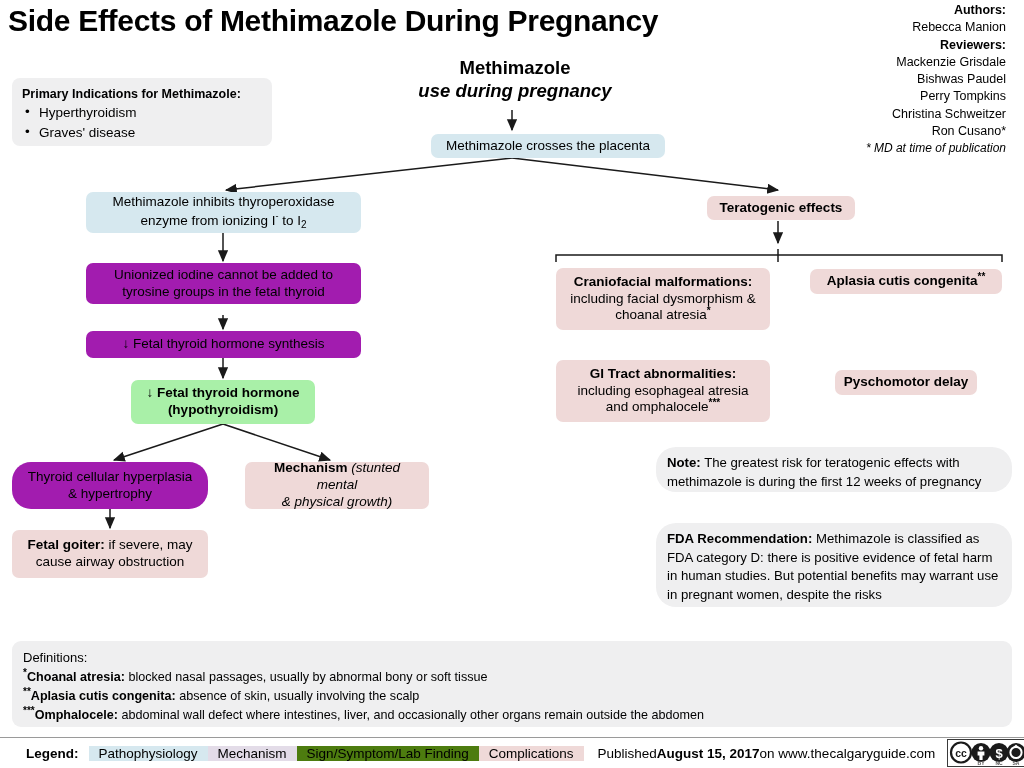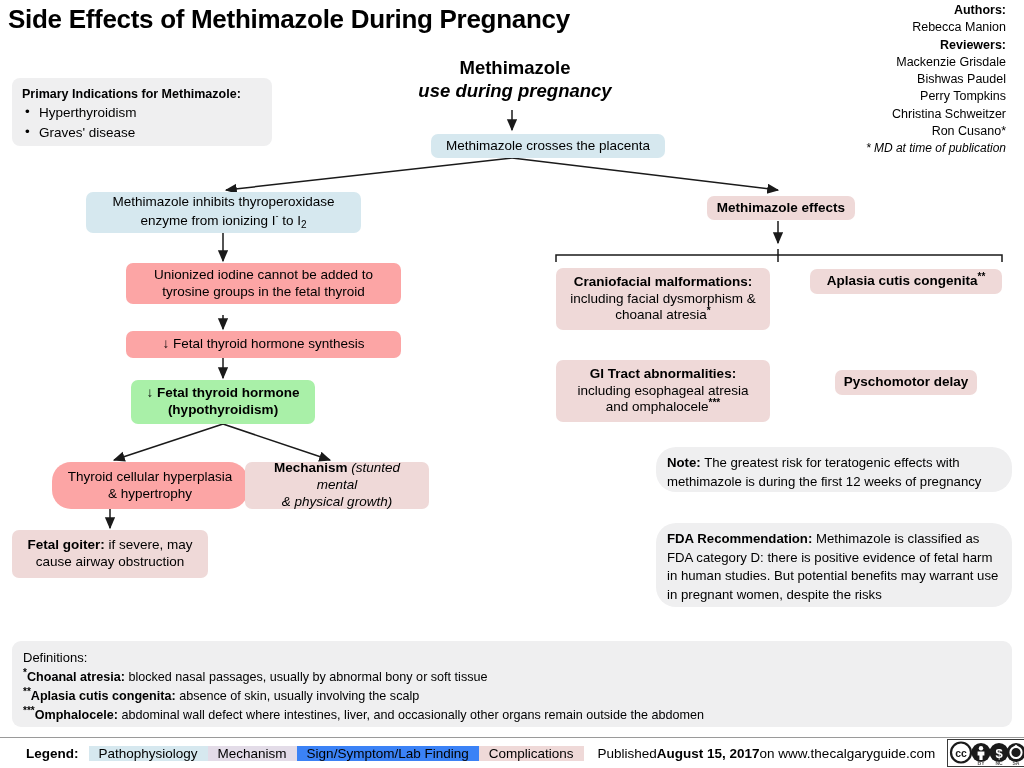--- a/index.html
+++ b/index.html
@@ -15,21 +15,21 @@
     color: #000000;
     -webkit-font-smoothing: antialiased;
   }
   #canvas { position: absolute; inset: 0; }
 
   .abs { position: absolute; box-sizing: border-box; }
 
   
   .page-title {
     left: 8px; top: 4px;
-    font-size: 26px; font-weight: bold;
+    font-size: 30px; font-weight: bold;
     letter-spacing: -0.3px;
     white-space: nowrap;
   }
 
   
   .authors {
     right: 18px; top: 2px;
     text-align: right;
     font-size: 12.5px;
     line-height: 17.3px;
@@ -40,21 +40,21 @@
   
   .node {
     border-radius: 7px;
     display: flex; align-items: center; justify-content: center;
     text-align: center;
     line-height: 1.24;
     padding: 4px 8px;
   }
   .node .inner { width: 100%; }
   .c-blue  { background: #d6e8ef; }
-  .c-purple{ background: #fca5a5; margin-left: 40px; }
+  .c-purple{ background: #a21caf; }
   .c-green { background: #a9f0a8; }
   .c-pink  { background: #efd9d8; }
 
   .b { font-weight: bold; }
   .i { font-style: italic; }
 
   
   .center-head {
     left: 390px; top: 56px; width: 250px;
     text-align: center;
@@ -232,21 +232,21 @@
   </div>
 
   <div class="abs node c-pink" style="left:245px; top:462px; width:184px; height:47px; font-size:13.5px;">
     <span class="inner">
       <span class="b">Mechanism</span><span class="i"> (stunted mental</span><br>
       <span class="i">&amp; physical growth)</span>
     </span>
   </div>
 
   <div class="abs node c-pink" style="left:707px; top:196px; width:148px; height:24px; font-size:13.5px; font-weight:bold;">
-    <span class="inner">Methimazole effects</span>
+    <span class="inner">Teratogenic effects</span>
   </div>
 
   <div class="abs node c-pink" style="left:556px; top:268px; width:214px; height:62px; font-size:13.5px;">
     <span class="inner">
       <span class="b">Craniofacial malformations:</span><br>
       <span>including facial dysmorphism &amp;</span><br>
       <span>choanal atresia</span><sup class="star">*</sup>
     </span>
   </div>
 
@@ -290,21 +290,21 @@
   </div>
 
   <div class="abs legend-bar">
     <div class="legend-label">Legend:</div>
     <div class="legend-chip" style="background:#d6e8ef;">
       <span>Pathophysiology</span>
     </div>
     <div class="legend-chip" style="background:#e3dce8;">
       <span>Mechanism</span>
     </div>
-    <div class="legend-chip" style="background:#3b82f6;">
+    <div class="legend-chip" style="background:#4d7c0f;">
       <span>Sign/Symptom/Lab Finding</span>
     </div>
     <div class="legend-chip" style="background:#efd9d8;">
       <span>Complications</span>
     </div>
     <div class="legend-sep"></div>
     <div class="published">
       <span>Published </span>
         <span class="b">August 15, 2017</span>
         <span> on www.thecalgaryguide.com</span>

